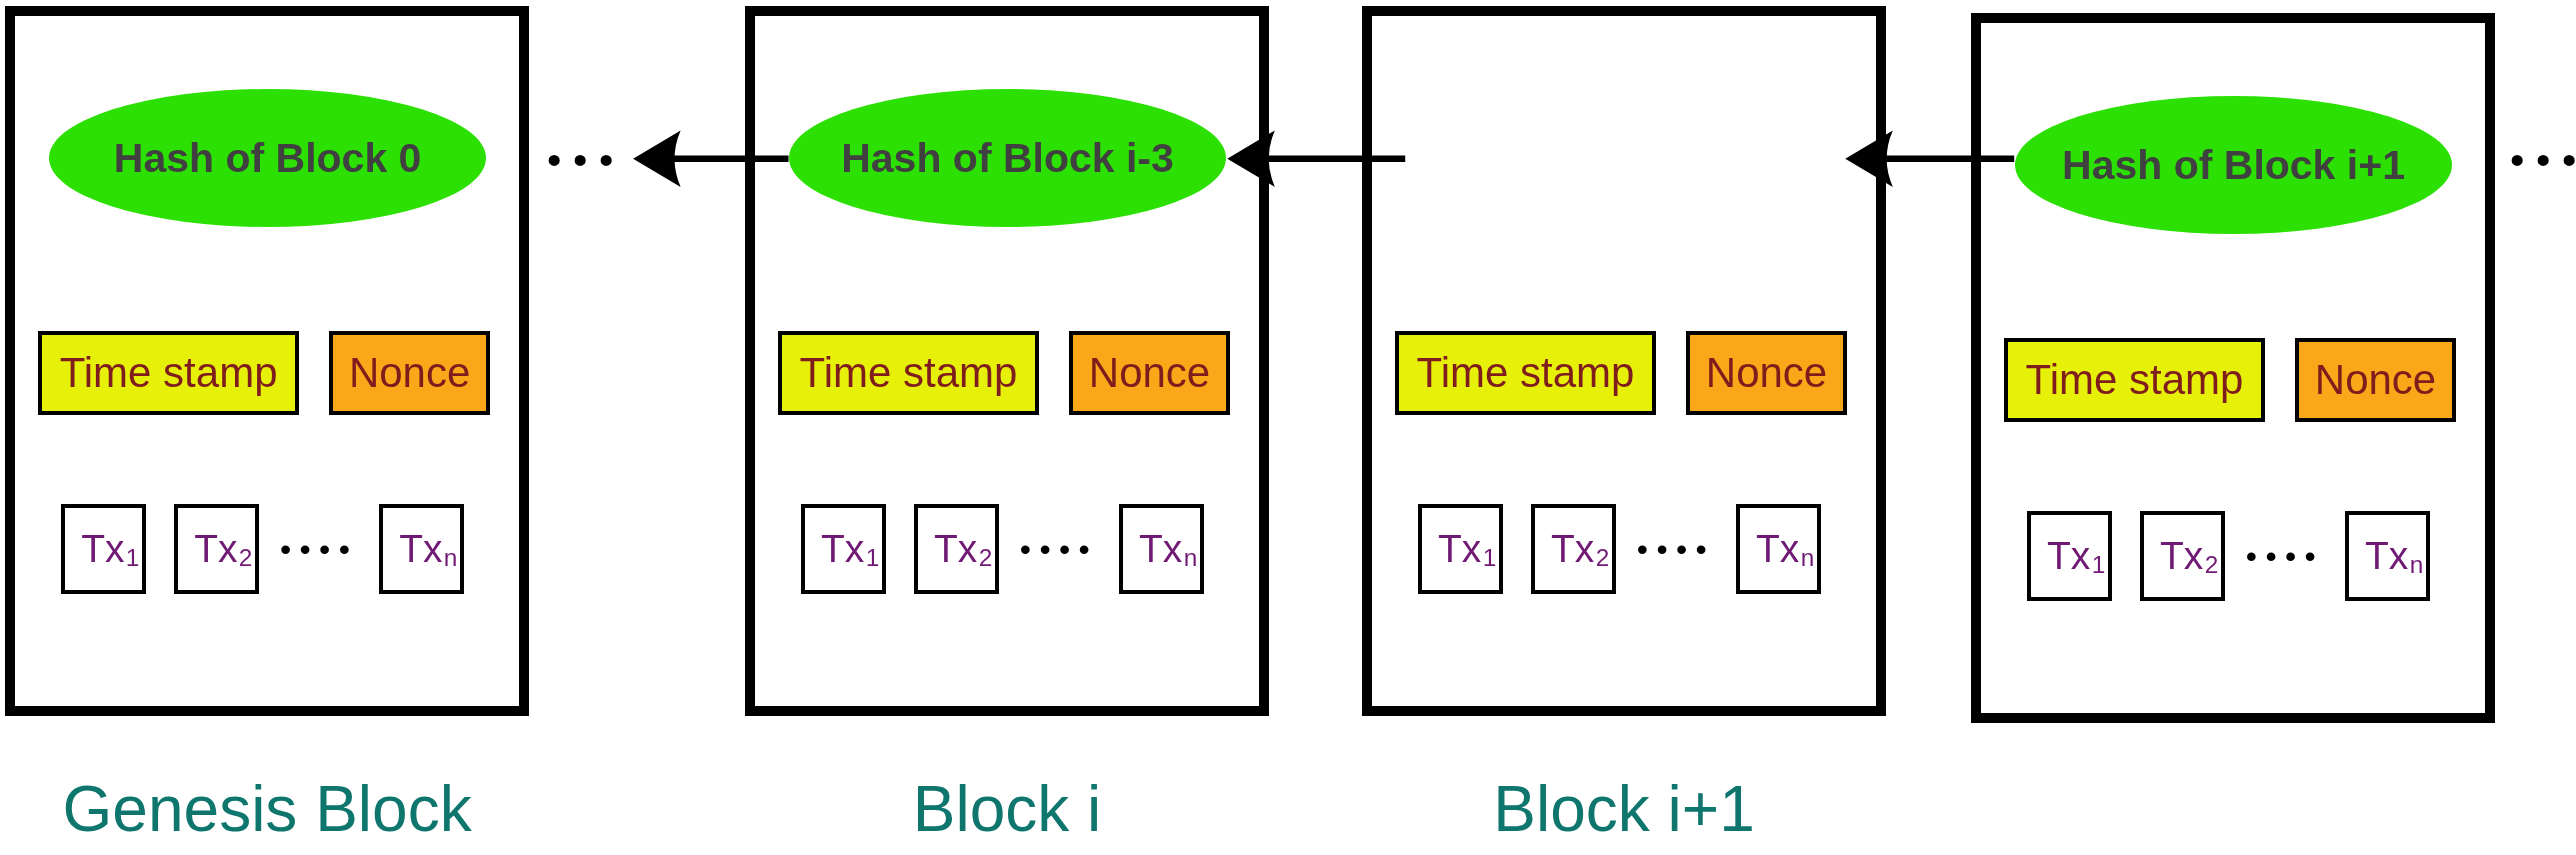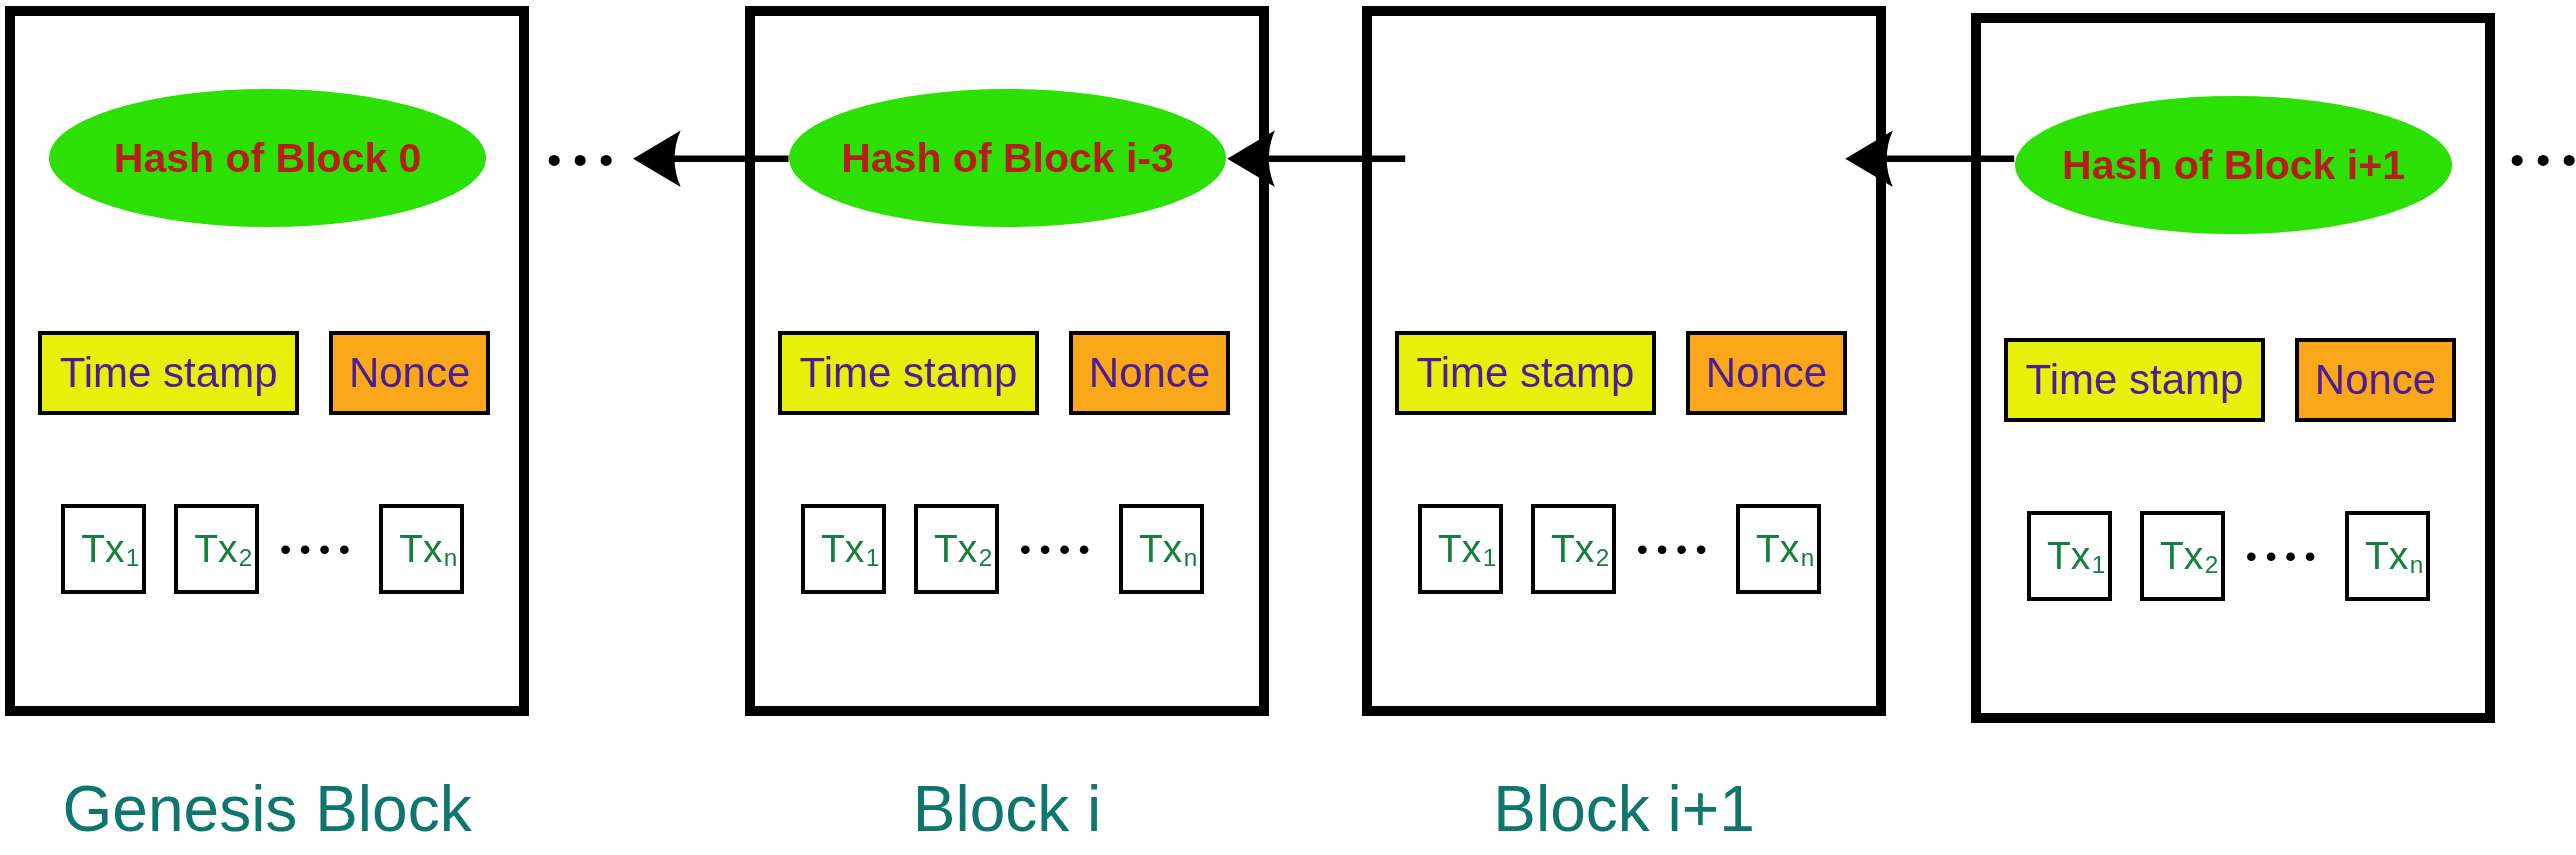--- a/index.html
+++ b/index.html
@@ -37,39 +37,39 @@
     top: 73px;
     left: 50%;
     margin-left: -218px;
     width: 437px;
     height: 138px;
     border-radius: 50%;
     background: #2ce004;
     display: flex;
     align-items: center;
     justify-content: center;
-    color: #b91c1c;
+    color: #404040;
     font-size: 41px;
     font-weight: bold;
     letter-spacing: 0px;
     white-space: nowrap;
   }
 
   
   .ts-box, .nonce-box {
     position: absolute;
     top: 315px;
     height: 84px;
     border: 4.5px solid #000000;
     box-sizing: border-box;
     display: flex;
     align-items: center;
     justify-content: center;
     font-size: 42px;
-    color: #4c1d95;
+    color: #7f1d1d;
     white-space: nowrap;
   }
   .ts-box {
     left: 23px;
     width: 261px;
     background: #e6f009;
   }
   .nonce-box {
     left: 314px;
     width: 161px;
@@ -83,21 +83,21 @@
     top: 488px;
     width: 85px;
     height: 90px;
     border: 4.5px solid #000000;
     box-sizing: border-box;
     background: #ffffff;
     display: flex;
     align-items: center;
     justify-content: center;
     font-size: 39px;
-    color: #15803d;
+    color: #701a75;
     white-space: nowrap;
     padding-left: 12px;
   }
   .tx-box sub {
     font-size: 24.4px;
     line-height: 0;
     position: relative;
     top: 9px;
     left: 1.3px;
   }

